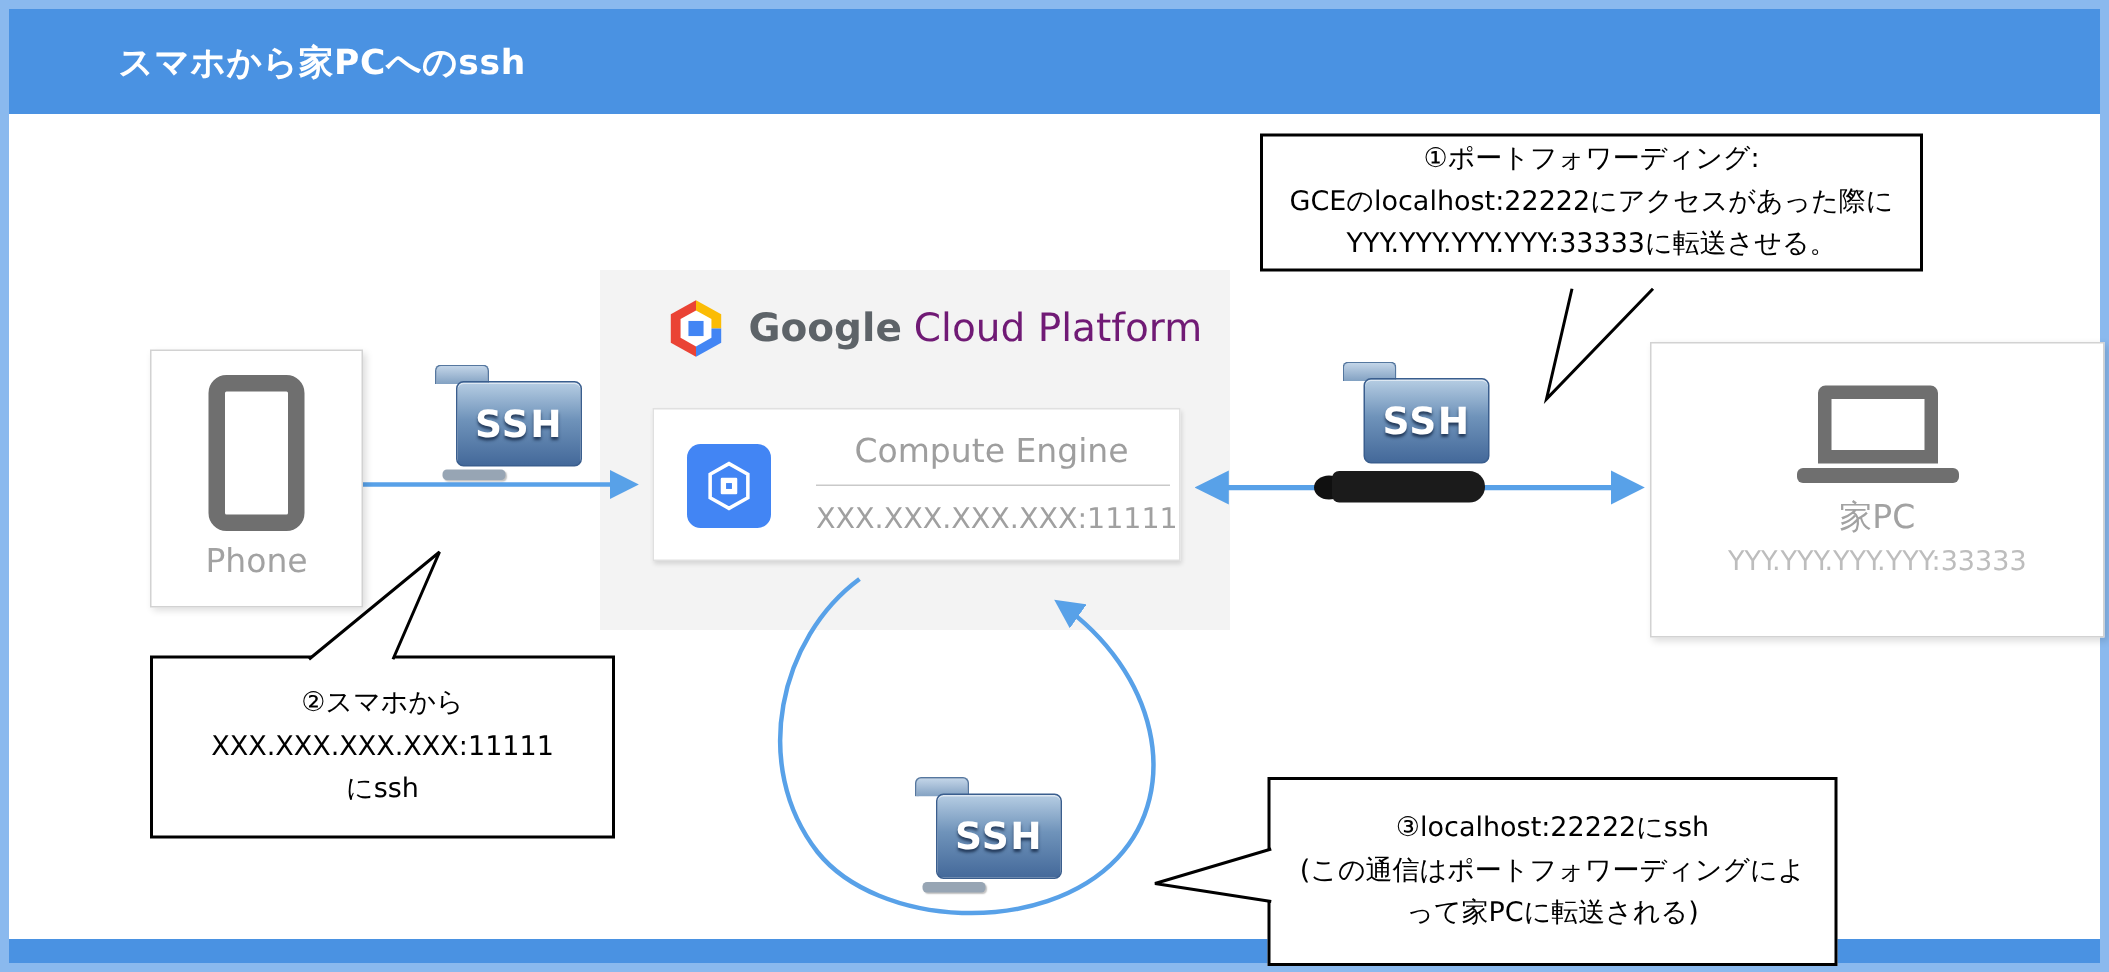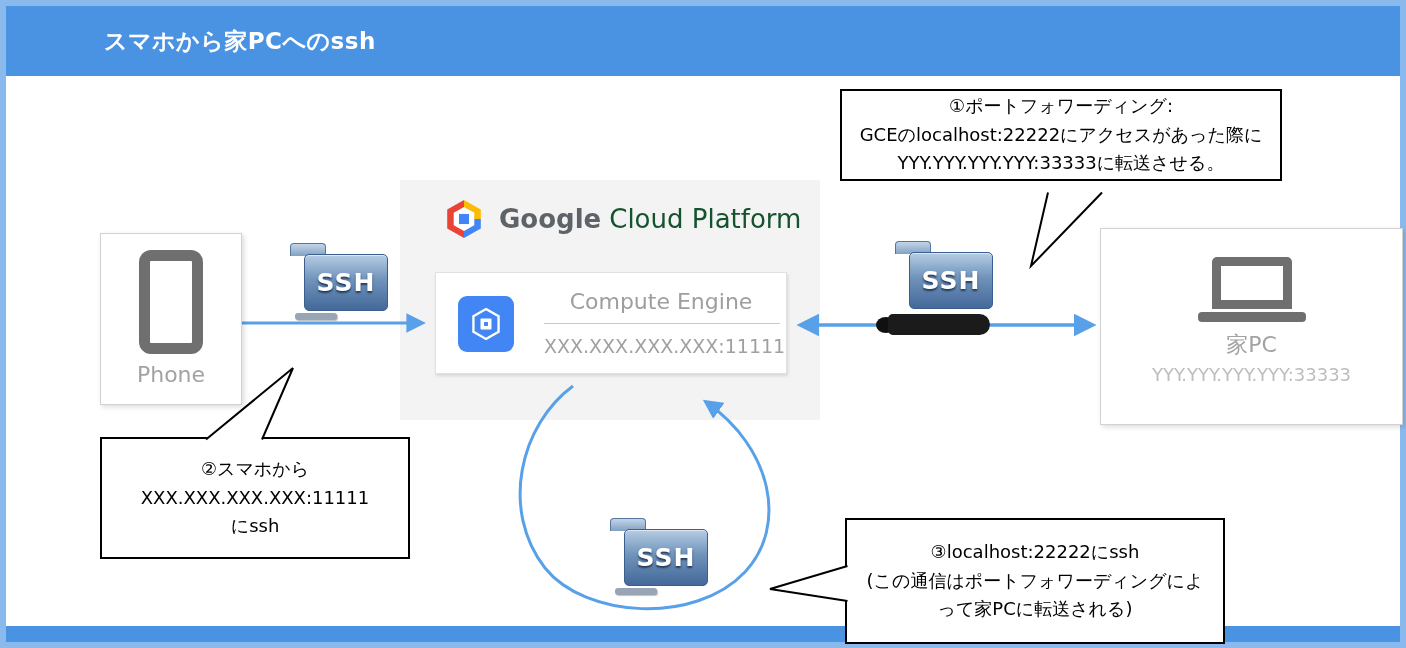--- a/index.html
+++ b/index.html
@@ -2,32 +2,32 @@
 <html><head>
 <meta charset="utf-8">
 <style>
   * { margin:0; padding:0; box-sizing:border-box; }
   html,body { width:1406px; height:648px; }
   body { font-family:"DejaVu Sans","Liberation Sans",sans-serif; }
 
   .frame { position:relative; width:1406px; height:648px; background:#8ab9ee; overflow:hidden; }
 
   .header-bar { position:absolute; top:6px; left:6px; right:6px; height:70px;
-                background:#4a92e2; display:flex; align-items:center; padding-left:98px; z-index:1; }
+                background:#4a92e2; display:flex; align-items:center; padding-left:73px; z-index:1; }
   .header-title { color:#ffffff; font-size:23px; font-weight:bold; letter-spacing:0.5px; }
 
   .content-bg { position:absolute; top:76px; left:6px; right:6px; height:550px; background:#ffffff; z-index:0; }
   .bottom-bar { position:absolute; bottom:6px; left:6px; right:6px; height:16px; background:#4a92e2; z-index:1; }
 
   
   .gcp-panel { position:absolute; left:400px; top:180px; width:420px; height:240px; background:#f3f3f3; z-index:1; }
   .gcp-logo-row { position:absolute; left:443px; top:197px; height:44px; display:flex; align-items:center; z-index:2; }
   .gcp-hex { width:42px; height:42px; }
   .gcp-bold { margin-left:14px; font-size:26px; font-weight:bold; color:#5d6368; }
-  .gcp-rest { margin-left:8px; font-size:26px; color:#14532d; }
+  .gcp-rest { margin-left:8px; font-size:26px; color:#701a75; }
 
   .ce-card { position:absolute; left:435px; top:272px; width:352px; height:102px; background:#ffffff;
              border:1px solid #e0e0e0; box-shadow:1px 2px 3px rgba(0,0,0,0.12); z-index:2; }
   .ce-icon { position:absolute; left:22px; top:23px; width:56px; height:56px; background:#4285f4;
              border-radius:9px; display:flex; align-items:center; justify-content:center; }
   .ce-text { position:absolute; left:108px; top:16px; right:8px; }
   .ce-title { color:#9e9e9e; font-size:22px;text-align:center; }
   .ce-divider { border-top:1px solid #c9c9c9; margin:9px 0 11px; width:236px; }
   .ce-address { color:#a0a0a0; font-size:19px; }
 

